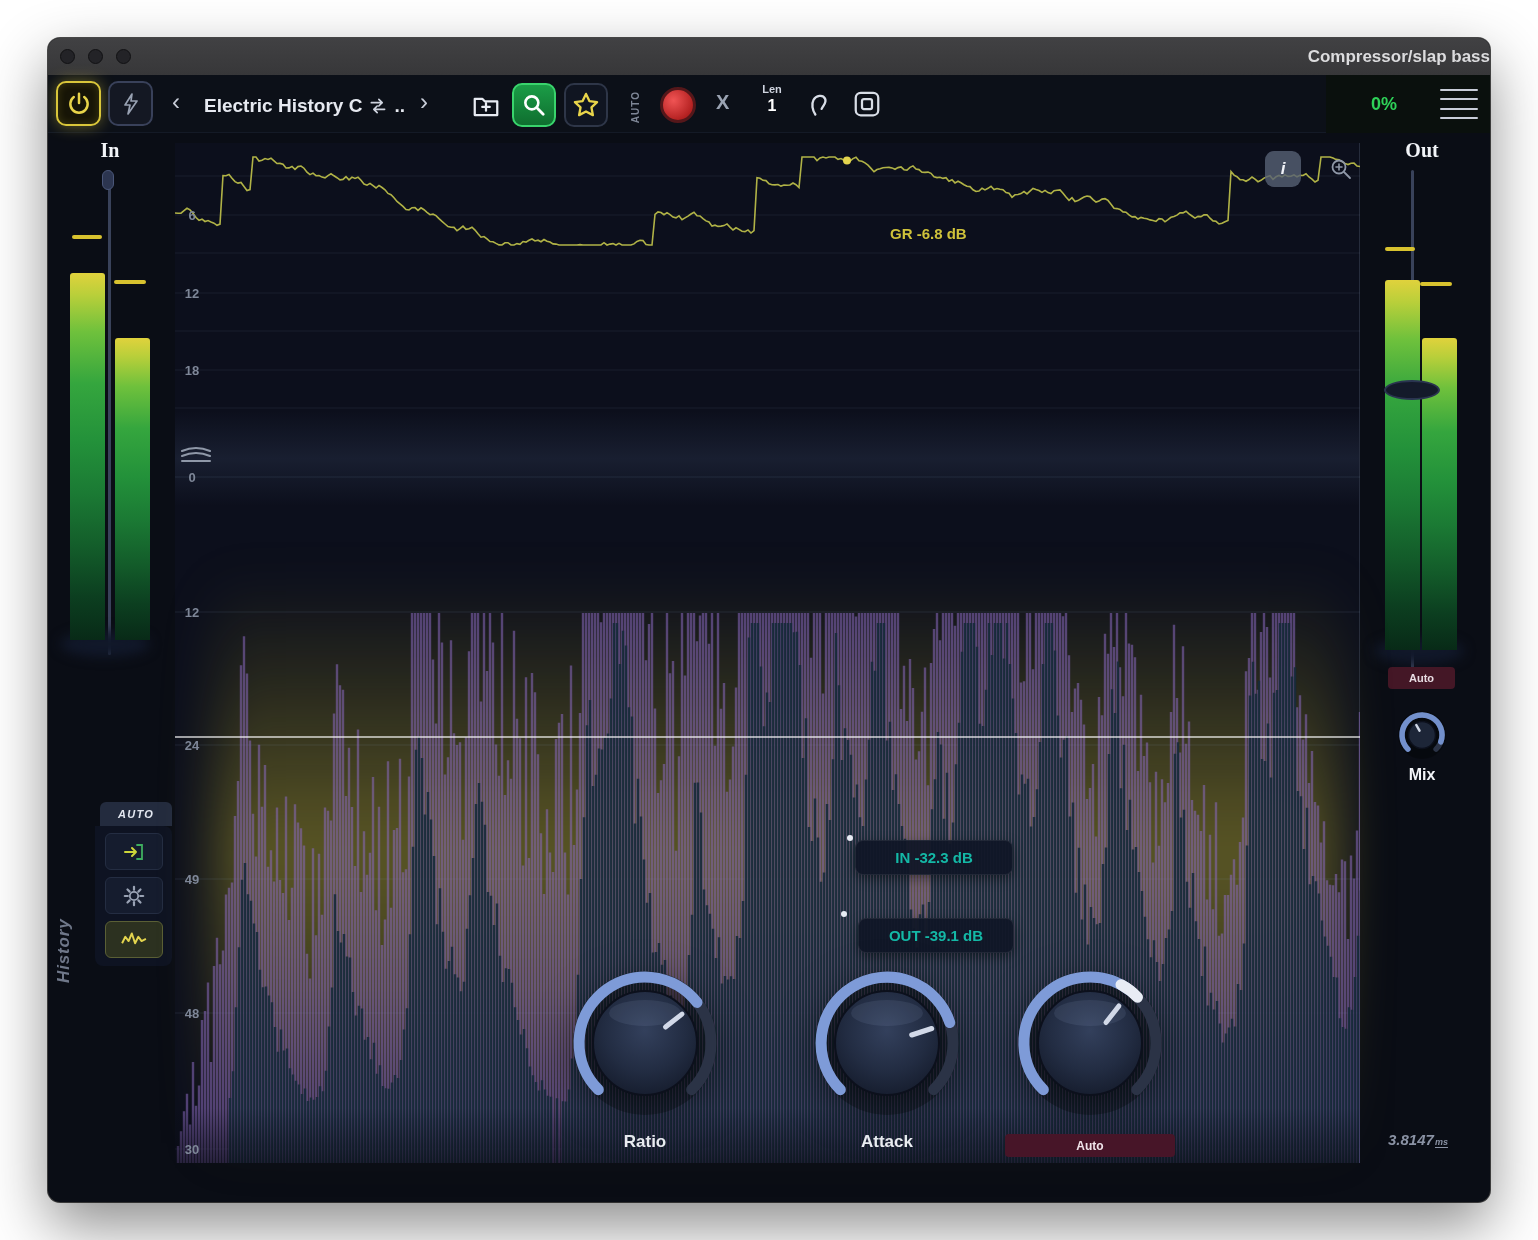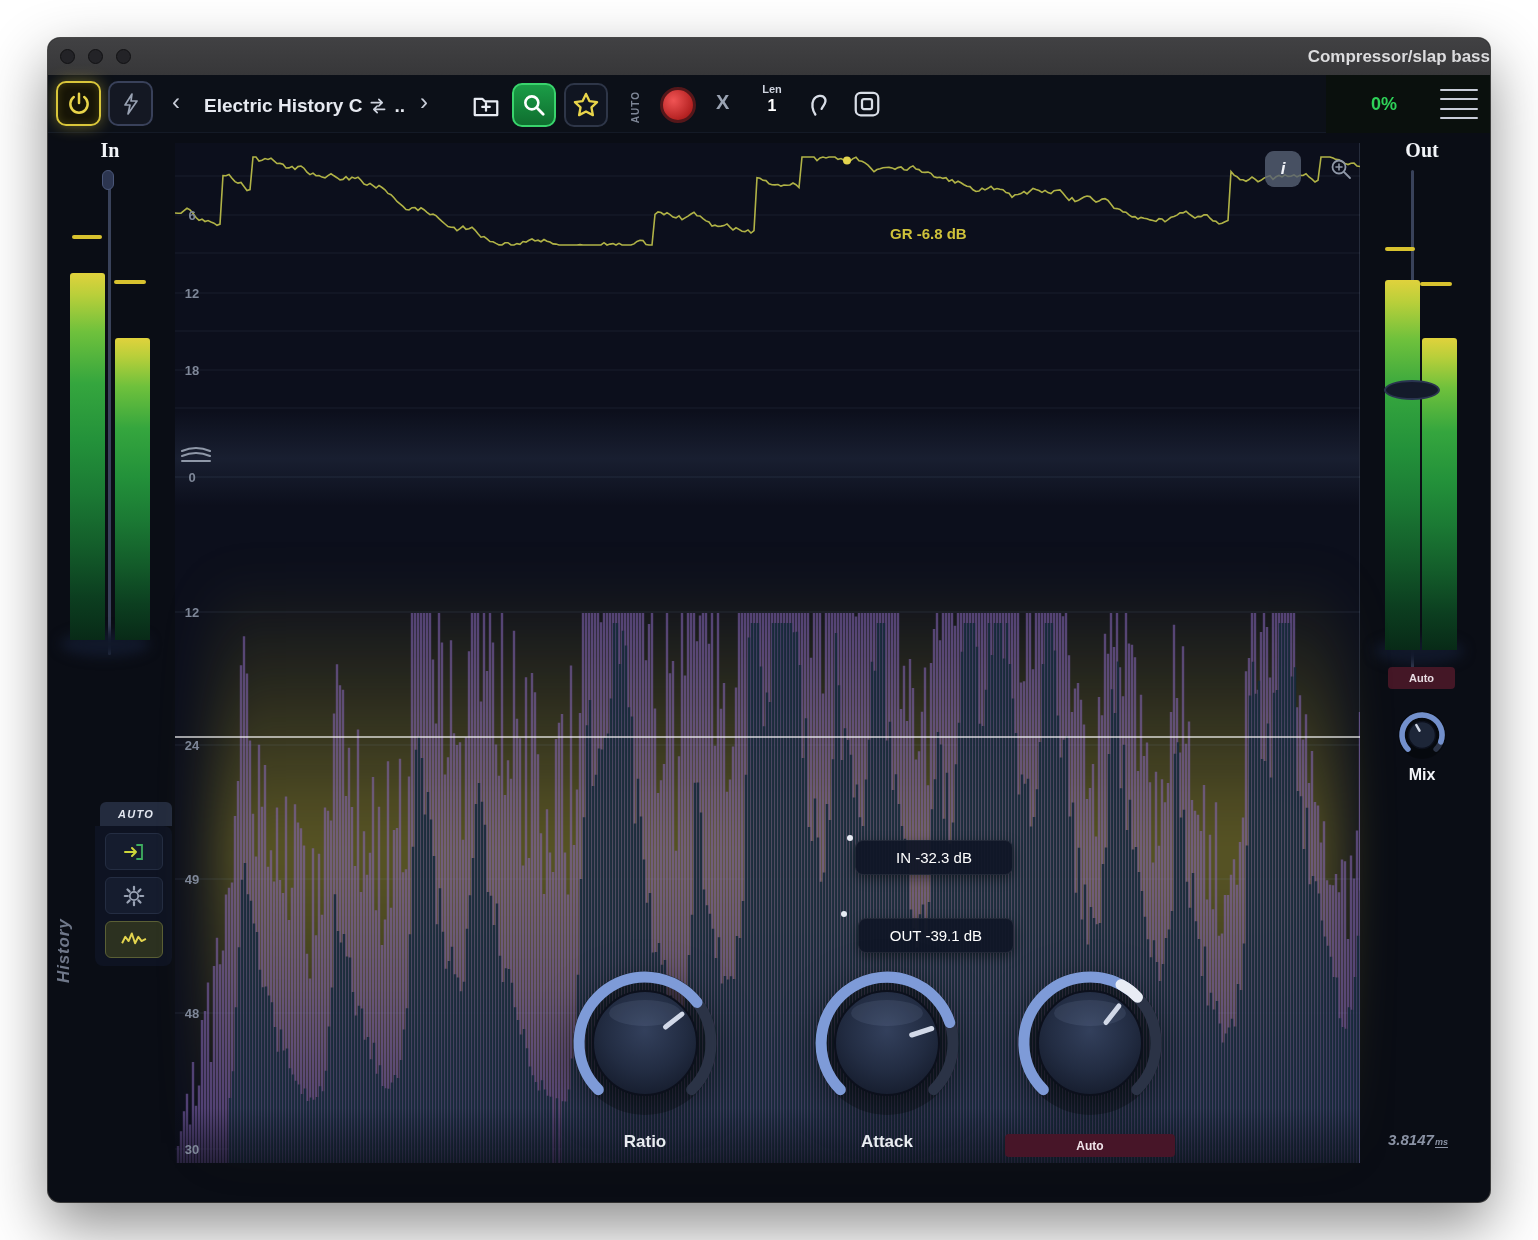--- a/index.html
+++ b/index.html
@@ -73,21 +73,21 @@
   .glow-yellow{position:absolute;left:40px;right:20px;top:430px;bottom:20px;filter:blur(26px);
     background:linear-gradient(180deg,rgba(150,140,35,0) 0%,rgba(155,145,38,.20) 20%,rgba(175,163,45,.48) 48%,
       rgba(150,140,40,.42) 70%,rgba(95,88,26,.28) 90%,rgba(45,42,14,.18) 100%);}
   .graph-fade-bottom{position:absolute;left:0;bottom:0;width:100%;height:55px;
     background:linear-gradient(180deg,rgba(8,10,16,0),rgba(8,10,16,.55));}
   .graph svg.wave{position:absolute;left:0;top:0;pointer-events:none;}
   .scale-label{position:absolute;left:2px;width:30px;text-align:center;transform:translateY(-50%);
     color:#7e8798;font-size:13px;font-weight:700;}
   .gr-label{position:absolute;color:#cfc23a;font-size:15px;font-weight:700;white-space:nowrap;}
   .pill{position:absolute;background:rgba(16,22,38,.94);border:1px solid rgba(255,255,255,.07);border-radius:8px;
-    color:#ffffff;font-size:15px;font-weight:400;display:flex;align-items:center;justify-content:center;
+    color:#14b8a6;font-size:15px;font-weight:700;display:flex;align-items:center;justify-content:center;
     box-shadow:0 4px 12px rgba(0,0,0,.4);white-space:nowrap;}
   .dot{position:absolute;width:6px;height:6px;border-radius:50%;background:#e8ecf4;}
   .info-btn{position:absolute;left:1090px;top:8px;width:36px;height:36px;background:rgba(86,96,116,.8);border-radius:9px;
     color:#f0f2f7;font-size:17px;font-weight:700;font-style:italic;display:flex;align-items:center;justify-content:center;cursor:pointer;}
   .zoom-btn{position:absolute;left:1152px;top:12px;width:28px;height:28px;cursor:pointer;display:flex;align-items:center;justify-content:center;}
   .grip{position:absolute;left:4px;top:302px;cursor:grab;}
   
   .knob{position:absolute;width:170px;text-align:center;z-index:3;}
   .knob-svg{filter:drop-shadow(0 10px 18px rgba(0,0,0,.5));}
   .knob-label{margin-top:0px;color:#eef1f6;font-size:17px;font-weight:700;}

